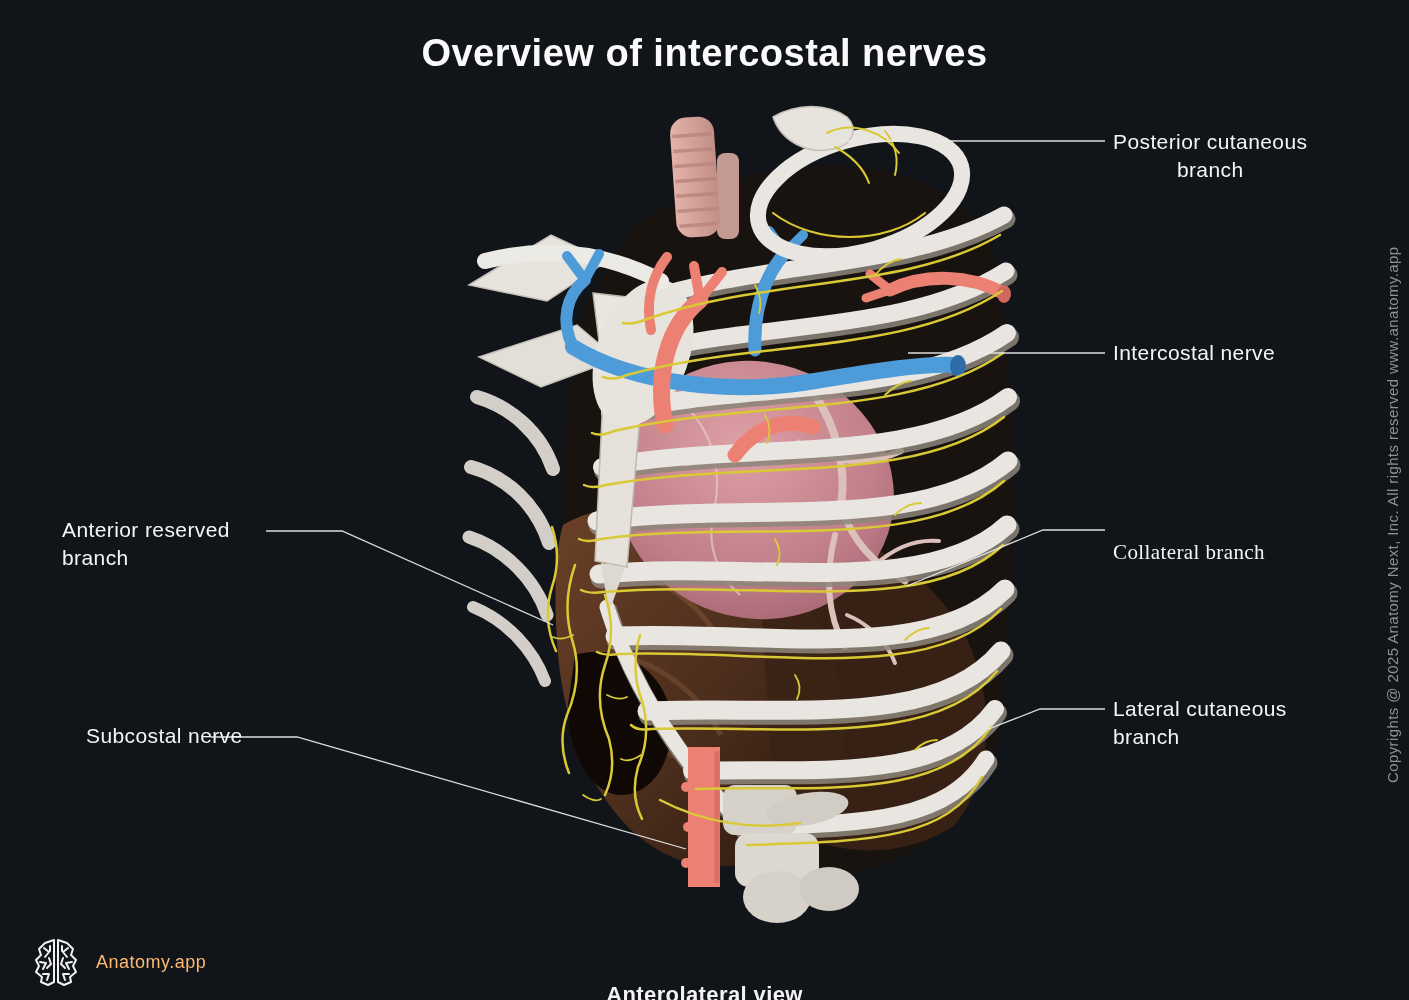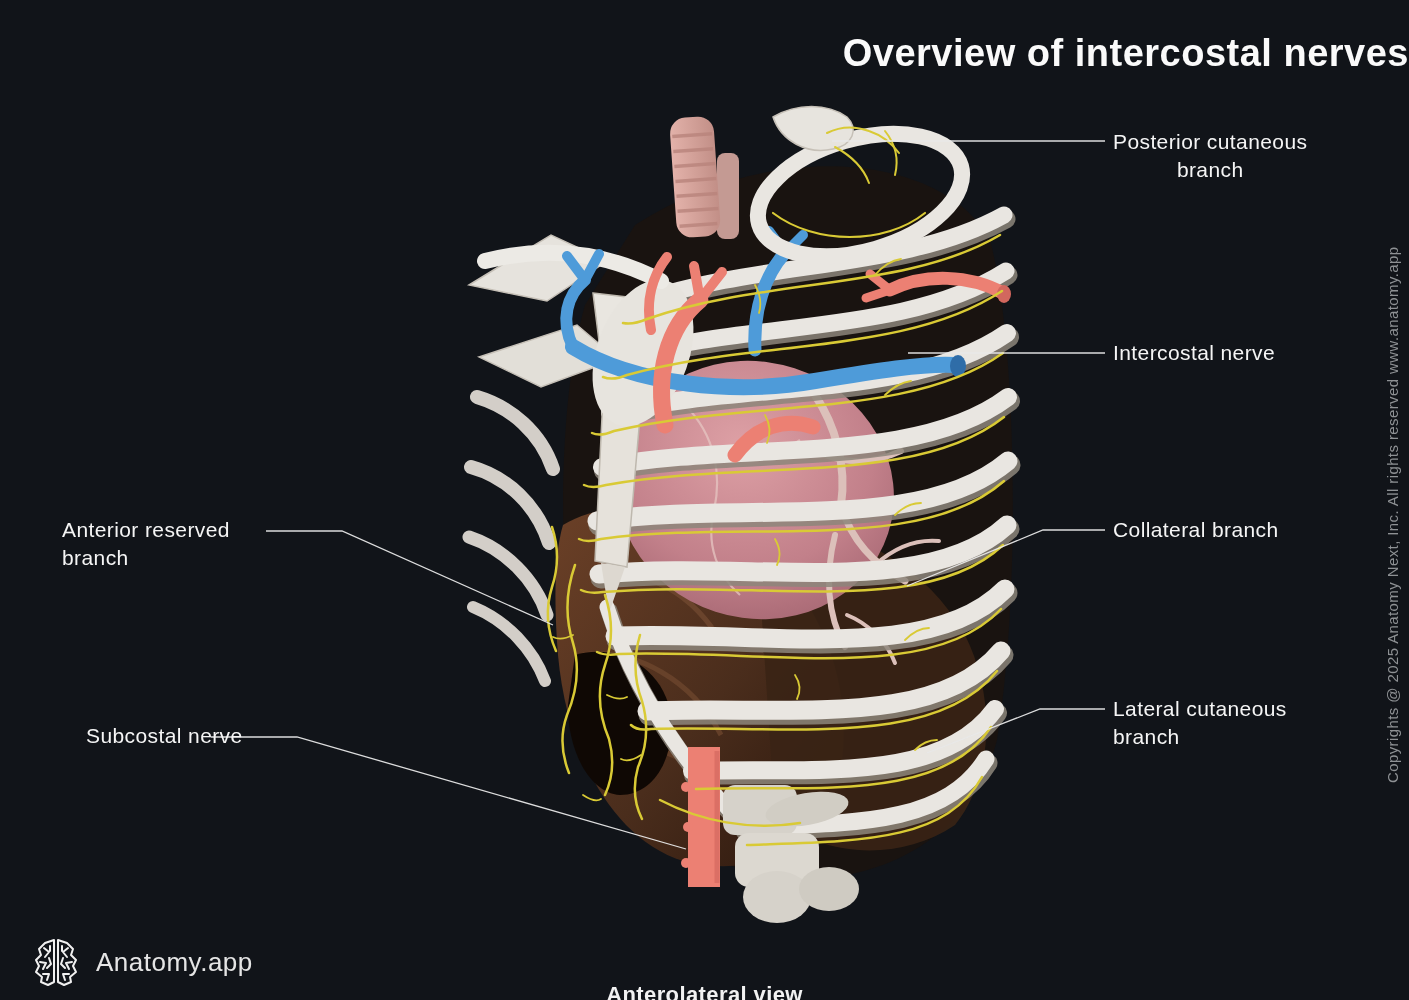--- a/index.html
+++ b/index.html
@@ -7,21 +7,21 @@
   body {
     background:#111419;
     font-family:"Liberation Sans", sans-serif;
     overflow:hidden;
     position:relative;
   }
   .stage { position:absolute; inset:0; width:1409px; height:1000px; }
 
   .page-title {
     position:absolute; top:32px; left:0; width:1409px;
-    text-align:right;
+    text-align:center;
     font-size:38px; font-weight:700; color:#fafafa;
     letter-spacing:0.5px;
   }
 
   .illustration {
     position:absolute; left:455px; top:95px; width:580px; height:830px;
   }
 
   .leader-lines {
     position:absolute; inset:0; width:1409px; height:1000px;
@@ -31,40 +31,40 @@
 
   .anat-label {
     position:absolute;
     color:#f5f5f5;
     font-size:21px; line-height:28px; font-weight:400;
     letter-spacing:0.4px;
     white-space:pre-line;
   }
   .lbl-posterior { left:1113px; top:128px;text-align:center; }
   .lbl-intercostal { left:1113px; top:339px; }
-  .lbl-collateral { left:1113px; top:516px; }
+  .lbl-collateral { left:1113px; top:538px;font-family:Liberation Serif, serif; }
   .lbl-lateral { left:1113px; top:695px; }
   .lbl-anterior { left:62px; top:516px; }
   .lbl-subcostal { left:62px; top:722px;margin-left:24px; }
 
   .copyright-vertical {
     position:absolute; right:8px; top:235px; height:560px;
     writing-mode:vertical-rl;
     transform:rotate(180deg);
     color:#8e9194;
     font-size:15px; letter-spacing:0.4px;
     text-align:center;
   }
 
   .footer-brand {
     position:absolute; left:30px; top:936px; height:52px;
     display:flex; align-items:center; gap:14px;
   }
   .brand-logo { width:52px; height:52px; }
-  .brand-name { color:#e5e5e5; font-size:26px; letter-spacing:0.5px; }
+  .brand-name { color:#fdba74; font-size:18px; letter-spacing:0.5px; }
 
   .view-caption {
     position:absolute; left:0; top:982px; width:1409px;
     text-align:center;
     color:#f2f2f2; font-size:22px; font-weight:600; letter-spacing:0.4px;
   }
 </style>
 </head>
 <body>
 

